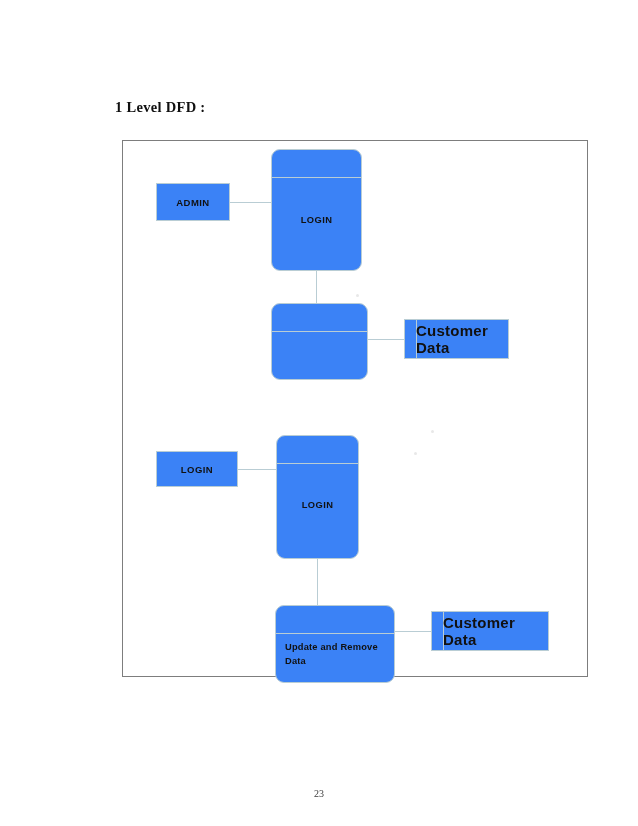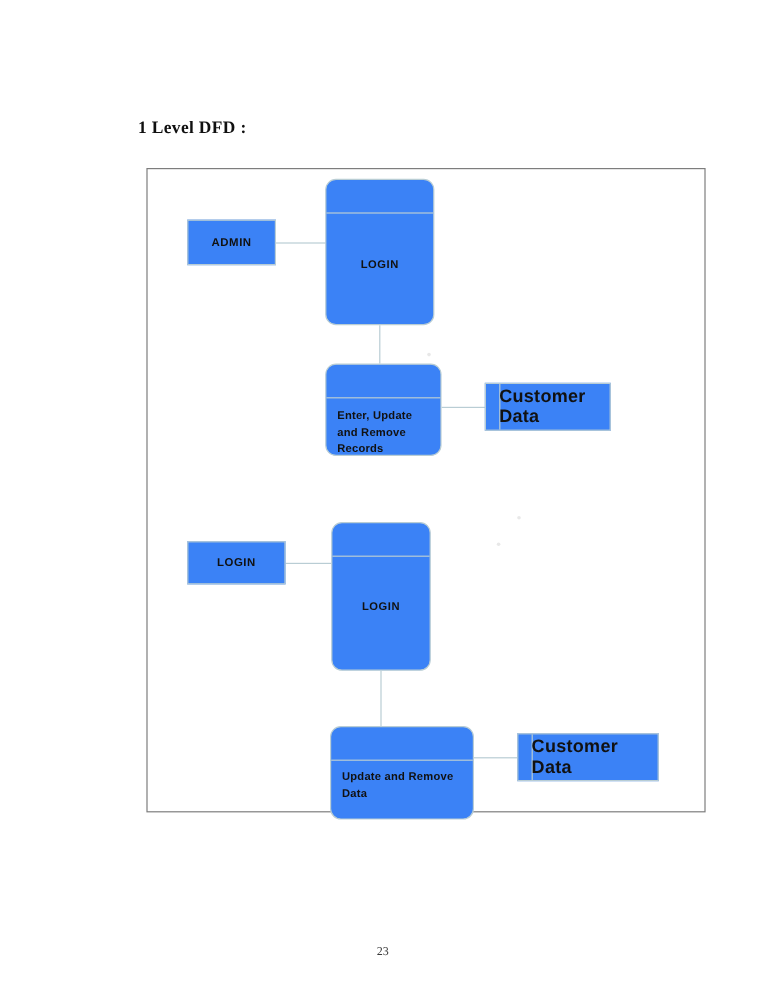--- a/index.html
+++ b/index.html
@@ -181,21 +181,20 @@
 
       <div class="node process centered" style="left:148px; top:8px; width:91px; height:122px;">
         <div class="divider"></div>
         <span class="label" style="top:63px;">LOGIN</span>
       </div>
 
       <div class="conn v" style="left:193px; top:130px; height:32px;"></div>
 
       <div class="node process lefted" style="left:148px; top:162px; width:97px; height:77px;">
         <div class="divider"></div>
-        <span class="label" style="top:35px;">Enter, Update and Remove Records</span>
       </div>
 
       <div class="conn h" style="left:245px; top:198px; width:36px;"></div>
 
       <div class="node datastore" style="left:281px; top:178px; width:105px; height:40px;">
         <div class="vdivider"></div>
         <span class="label">Customer Data</span>
       </div>
 
       <div class="conn h" style="left:115px; top:328px; width:38px;"></div>

